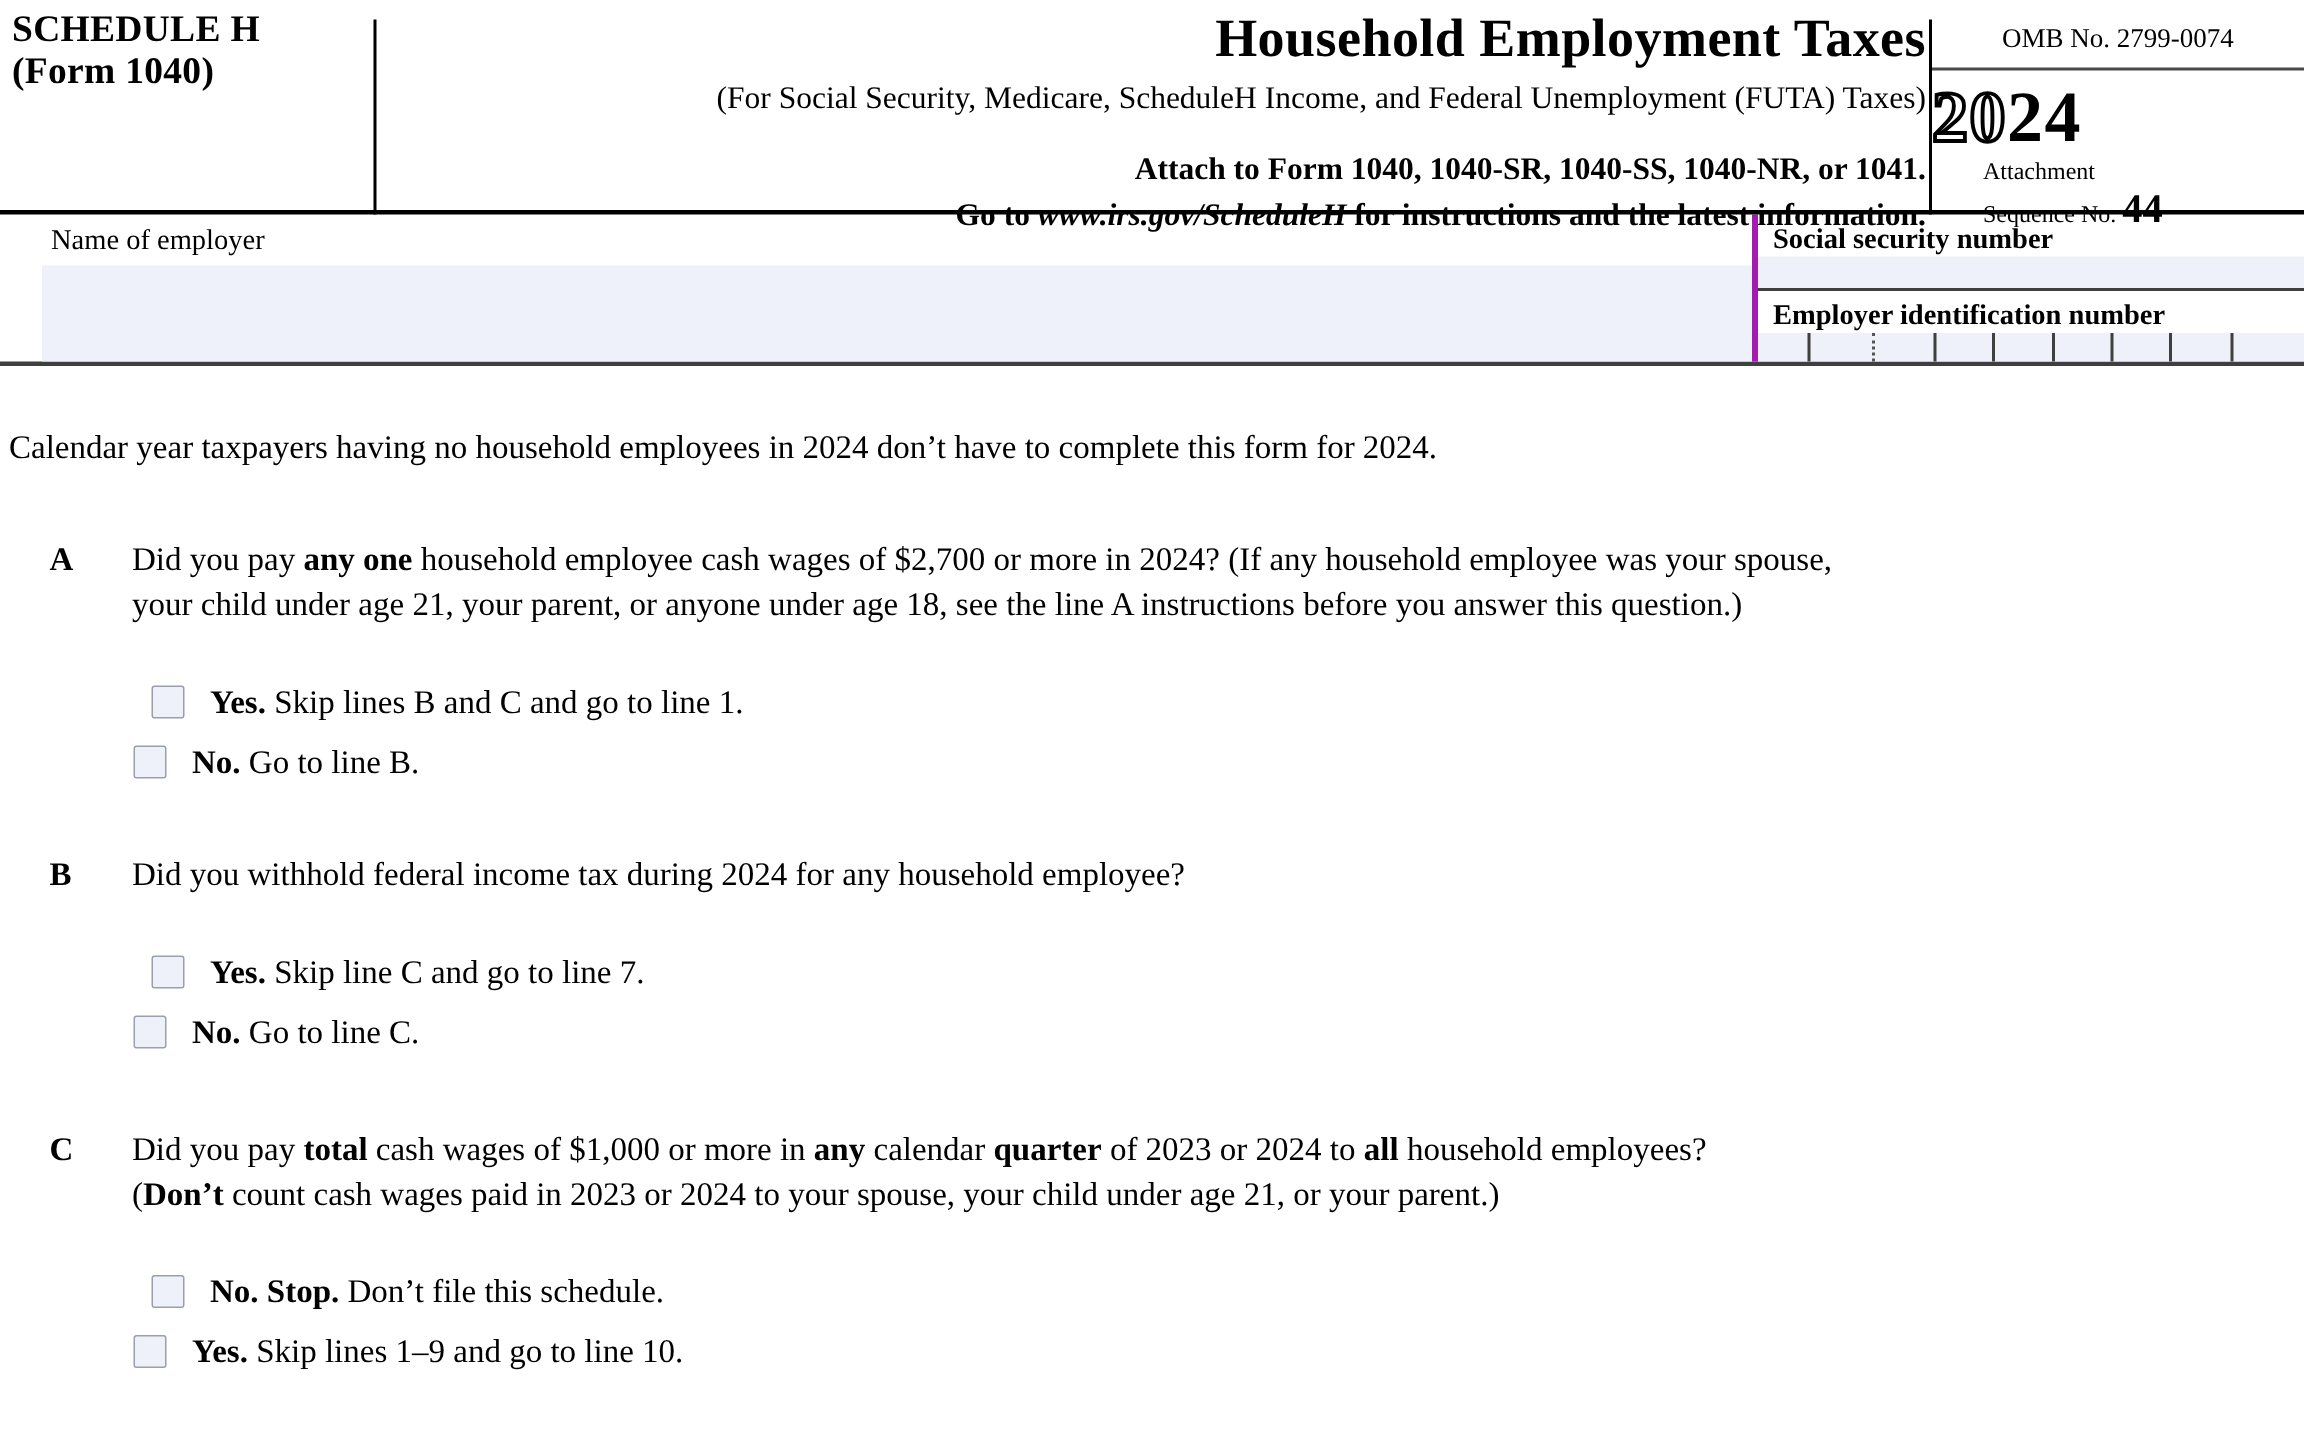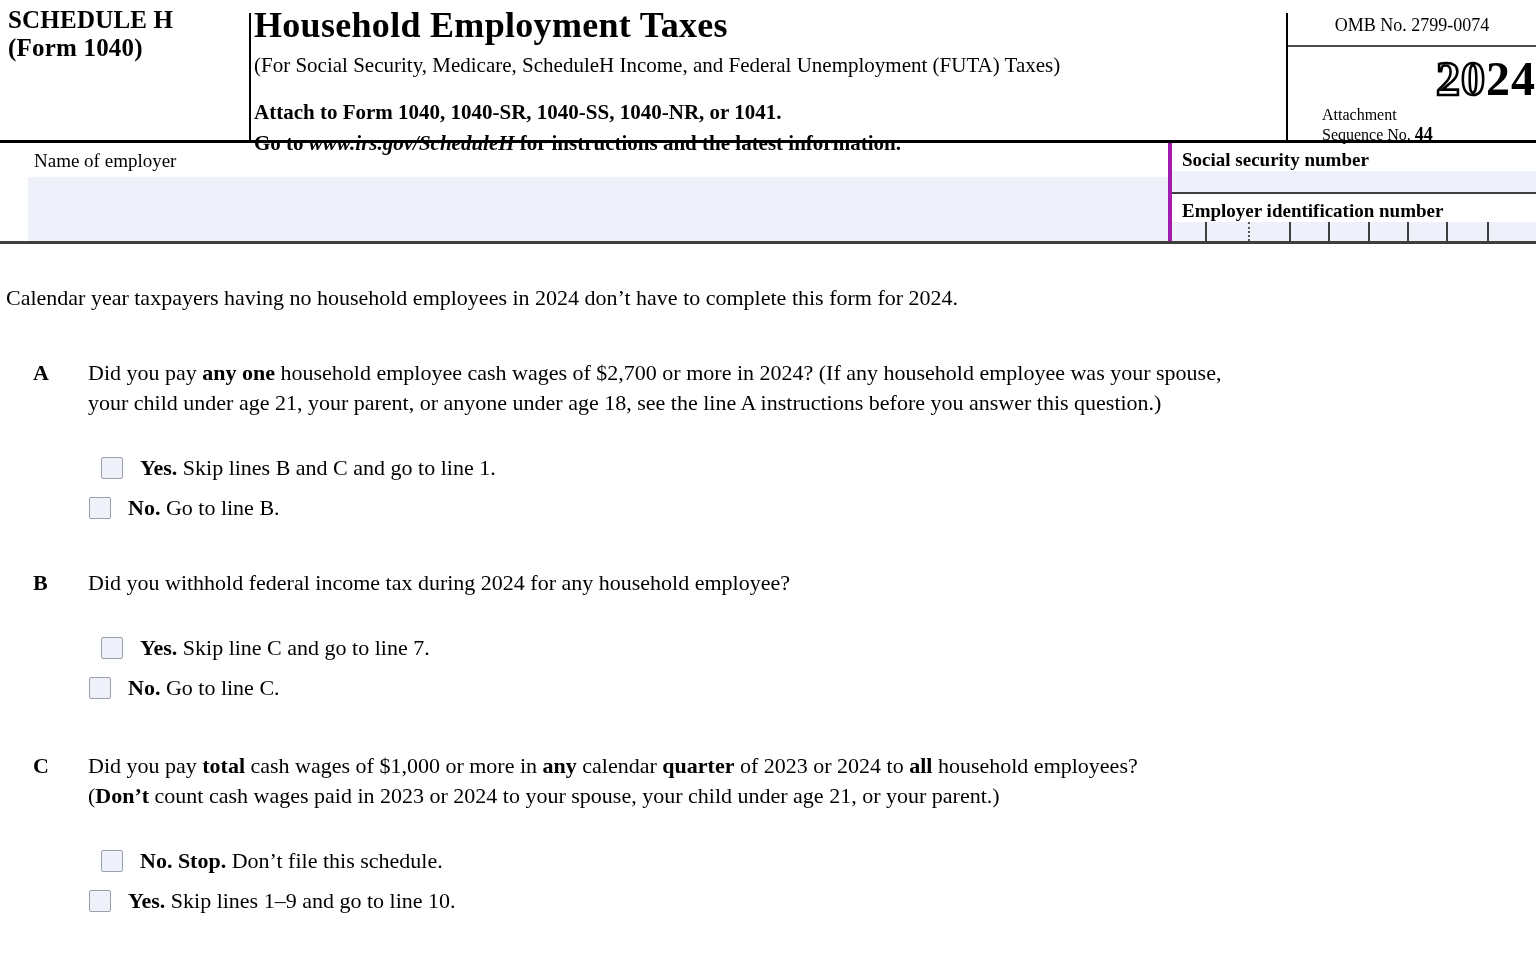--- a/index.html
+++ b/index.html
@@ -7,34 +7,34 @@
   .page {
     position:relative; width:1536px; height:959px; background:#fff;
     font-family:Liberation Serif, serif; color:#000; overflow:hidden;
   }
 
   
   .hdr { position:relative; height:143px; border-bottom:3px solid #000; }
   .hdr-left { position:absolute; left:8px; top:6px; width:238px; height:135px; }
   .sched-line { font-size:25px; font-weight:bold; line-height:1.1; letter-spacing:0.2px; }
   .dept { position:absolute; left:0; bottom:2px; font-size:17px; line-height:1.15; }
-  .hdr-center { position:absolute; left:254px; right:252px; top:6px; text-align:left; }
+  .hdr-center { position:absolute; left:254px; right:252px; top:6px; text-align:right; }
   .title { font-size:36px; font-weight:bold; letter-spacing:0.3px; line-height:1.1; }
   .subtitle { font-size:21px; margin-top:7px; }
   .attach { font-size:21px; font-weight:bold; margin-top:22px; }
   .goto { font-size:21px; font-weight:bold; margin-top:6px; }
   .goto .url { font-style:italic; }
   .vline { position:absolute; top:13px; width:2px; height:130px; background:#000; }
   .vline-l { left:249px; } .vline-r { left:1286px; }
   .hdr-right { position:absolute; left:1288px; right:0; top:0; height:143px; }
   .omb { text-align:center; font-size:18px; padding:15px 0 9px; border-bottom:2px solid #4a4a4a; }
-  .year { text-align:right; font-size:48px; font-weight:bold; letter-spacing:1px; line-height:1; margin-top:8px; }
+  .year { text-align:left; font-size:48px; font-weight:bold; letter-spacing:1px; line-height:1; margin-top:8px; }
   .year .outline { color:#fff; -webkit-text-stroke:2.6px #000; }
   .attach-seq { margin:3px 0 0 34px; font-size:16px; line-height:1.12; }
-  .seq-no { font-size:18px; font-weight:bold; }
+  .seq-no { font-size:27px; font-weight:bold; }
 
   
   .ident { display:flex; height:101px; border-bottom:3px solid #3f3f3f;padding-left:28px; }
   .ident-left { flex:1 1 auto; display:flex; flex-direction:column; }
   .name-lbl { font-size:19px; padding:7px 0 0 6px; height:34px; }
   .name-fill { background:#eef1f9; flex:1; }
   .ident-right { width:368px; flex:none; border-left:4px solid #a21caf; display:flex; flex-direction:column; }
   .lbl-b { font-weight:bold; font-size:19px; padding:6px 0 0 10px; height:31px; }
   .ssn-fill { height:36px; background:#eef1f9; }
   .hdiv { height:3px; background:#3f3f3f; }

